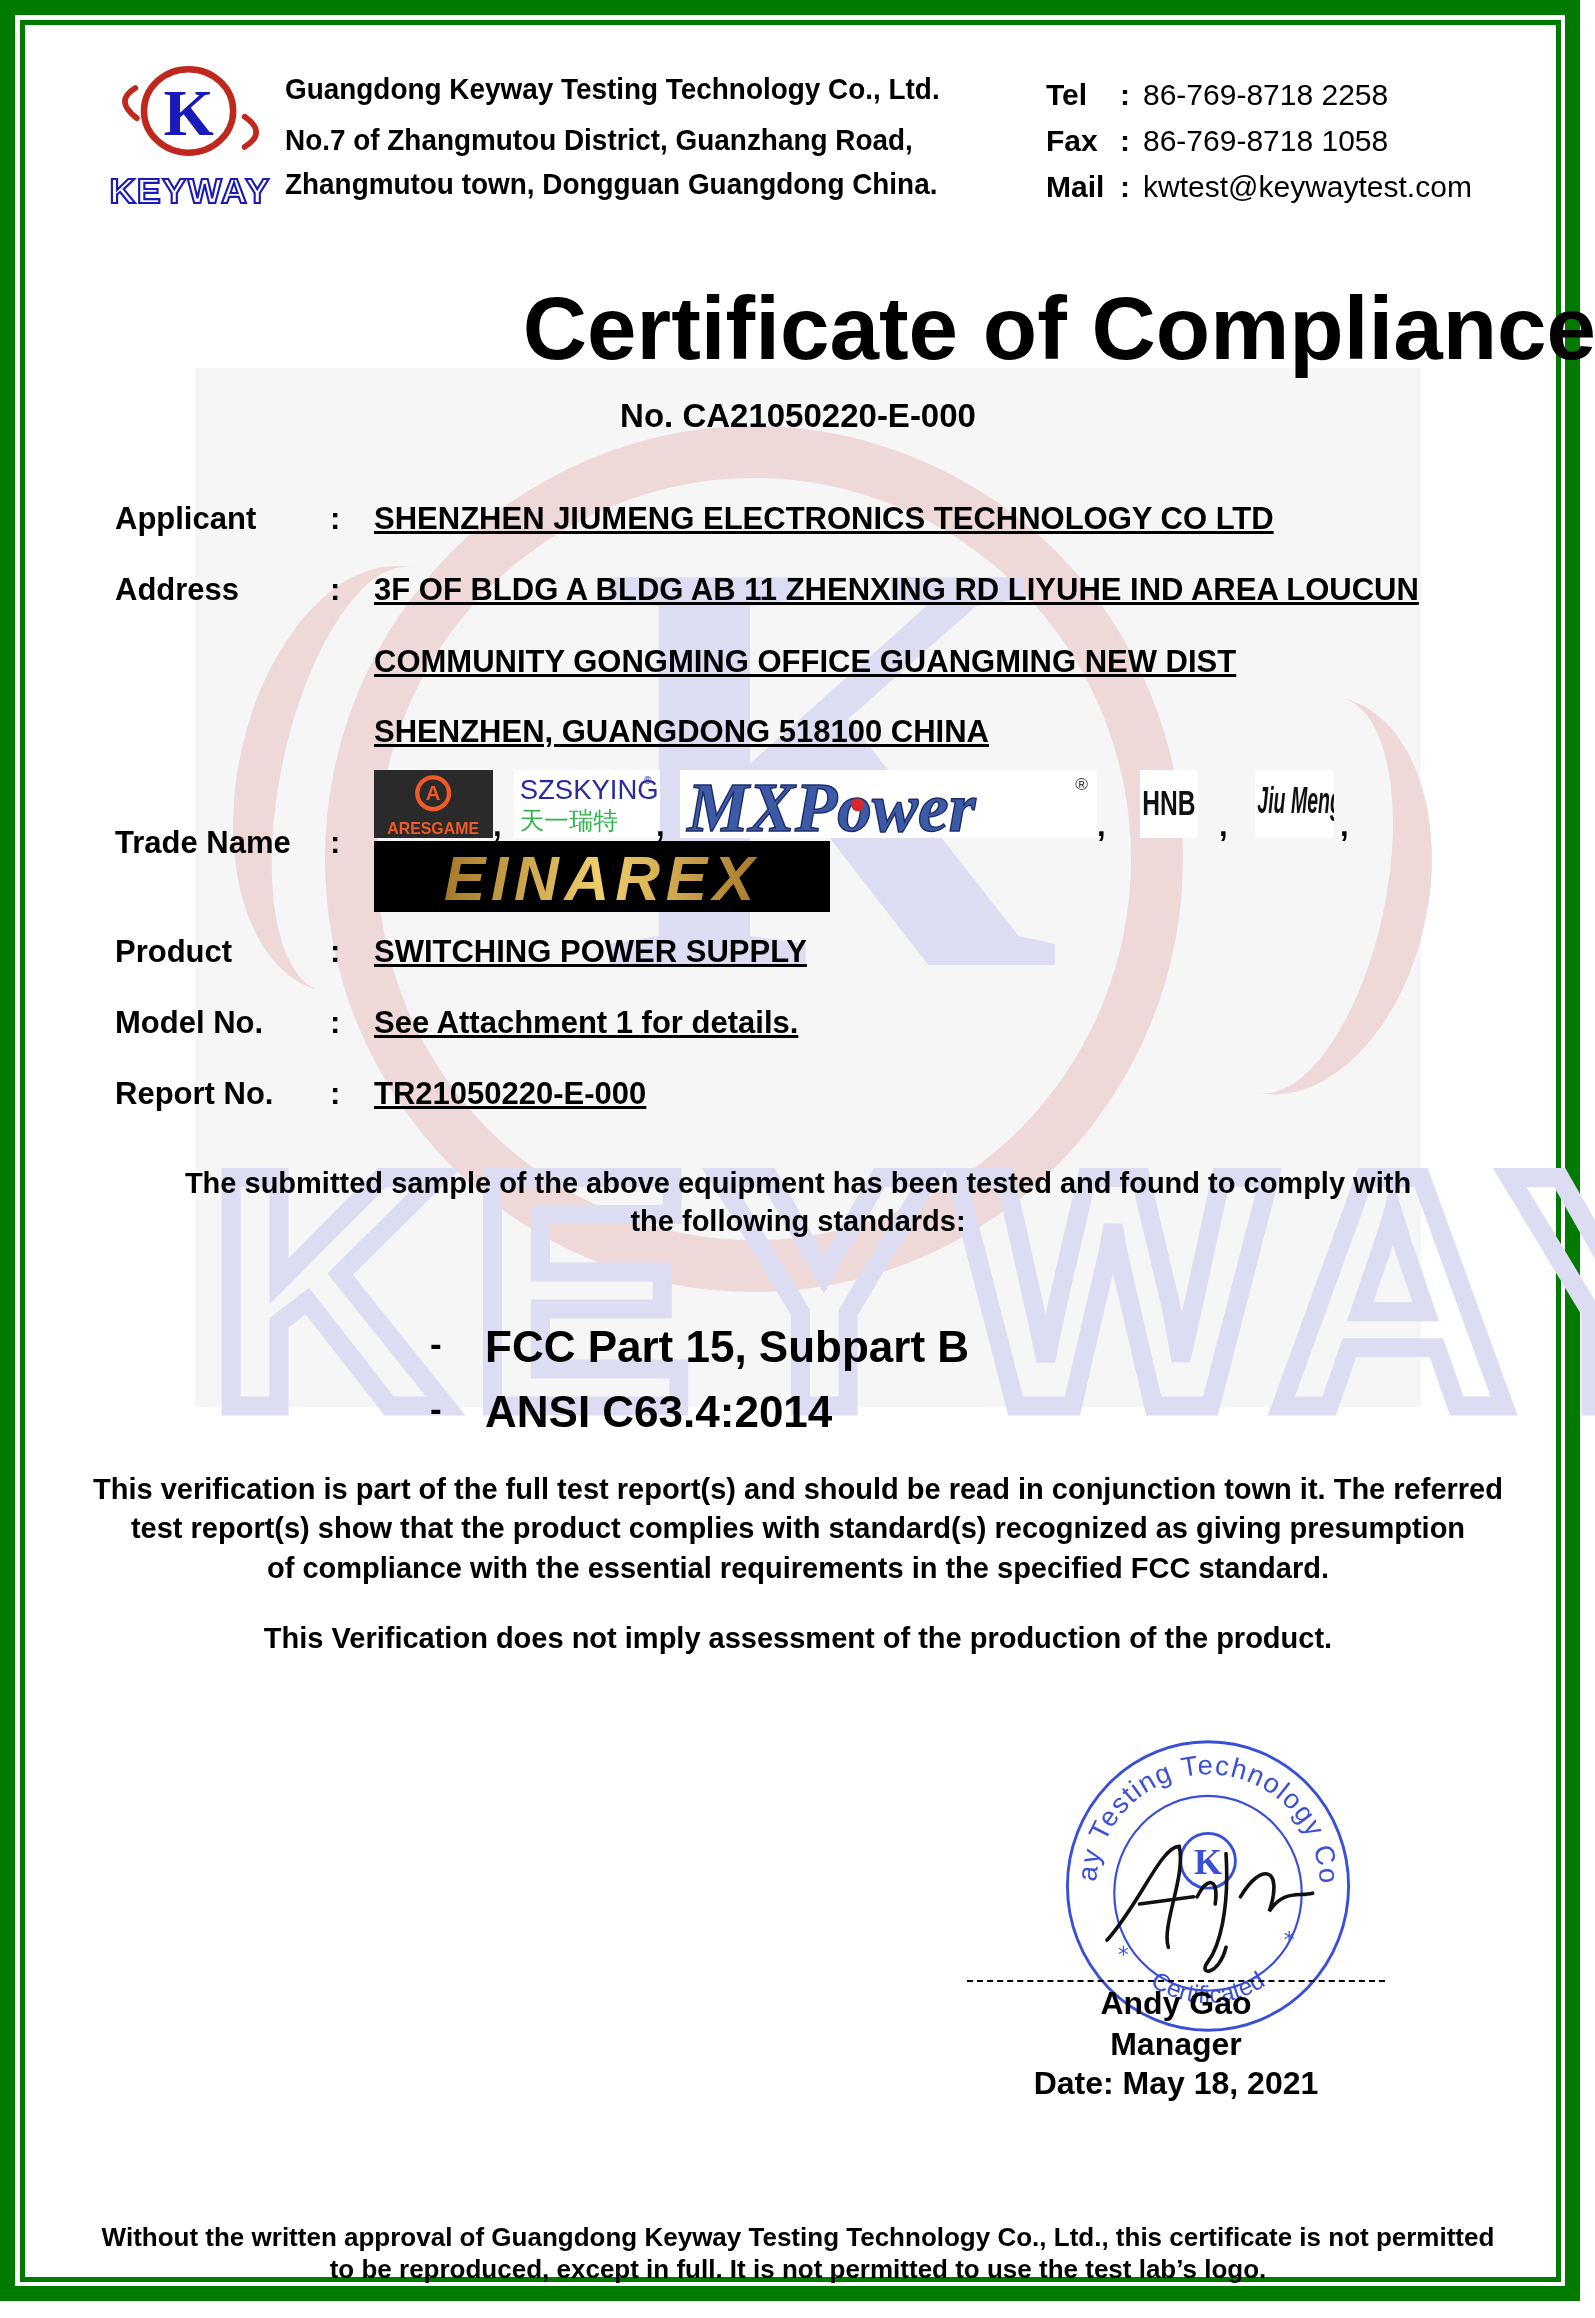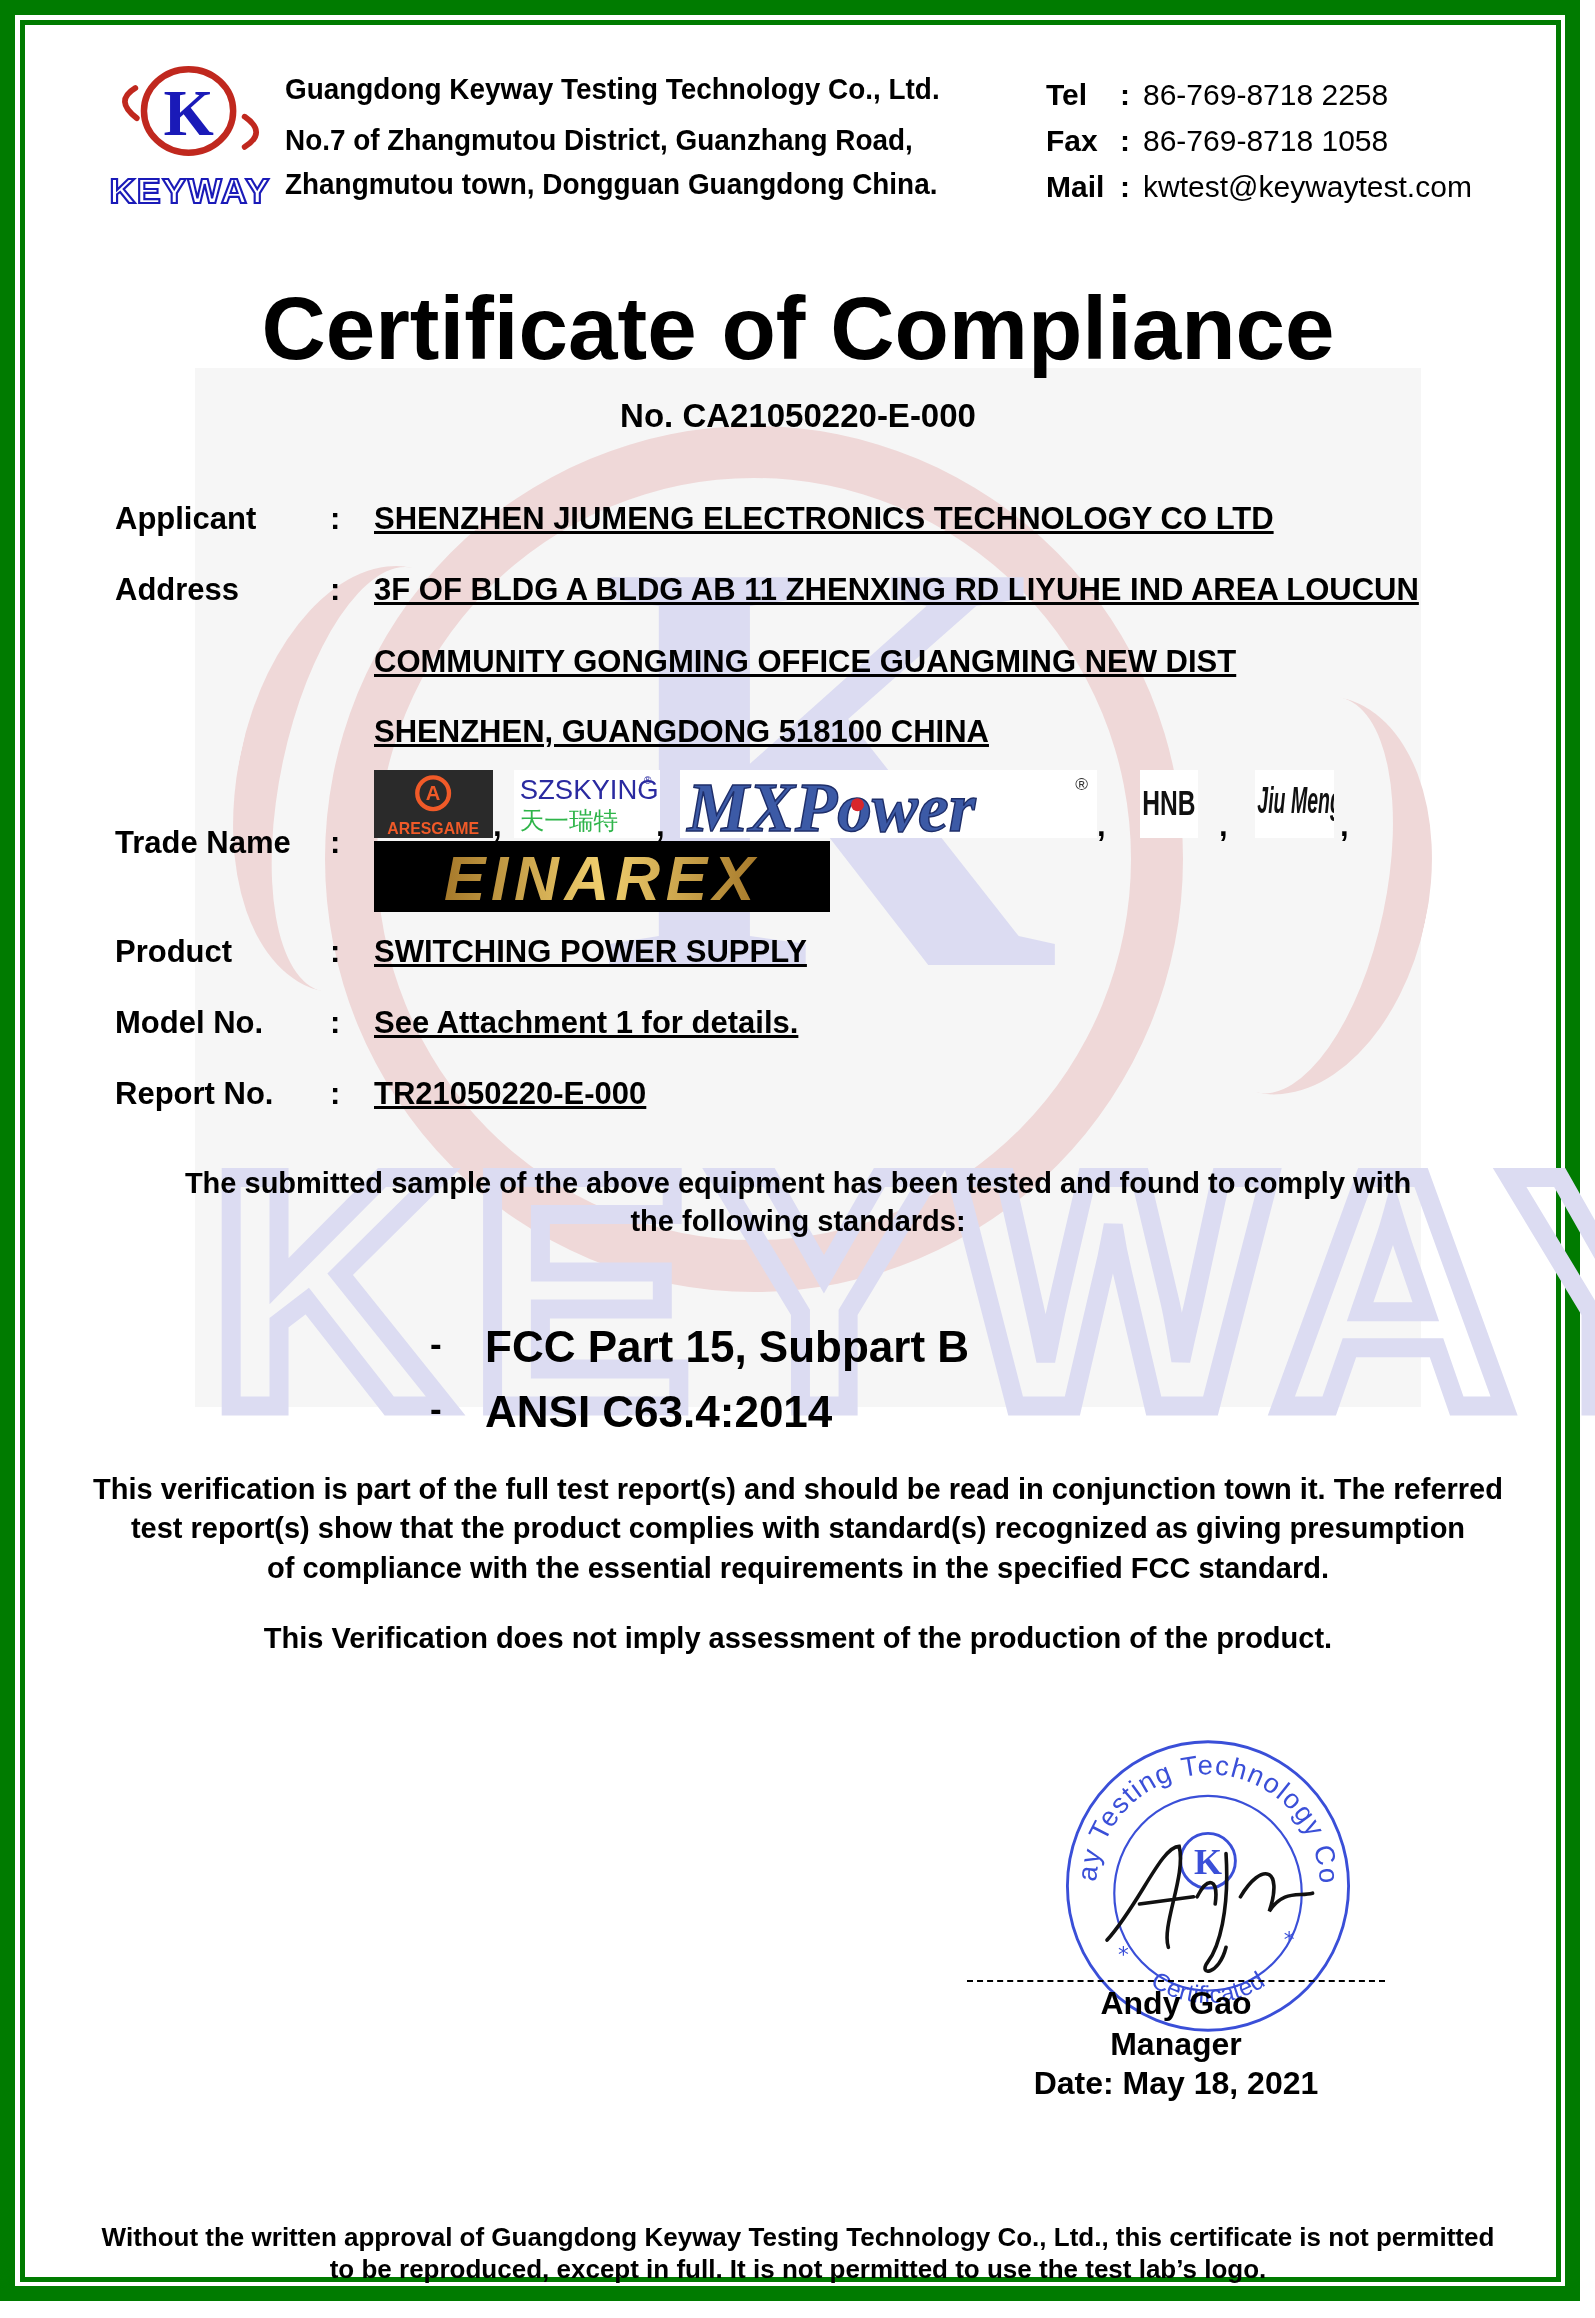--- a/index.html
+++ b/index.html
@@ -43,21 +43,21 @@
     position: absolute; left: 209px; top: 1125px; font-family: "Liberation Sans", sans-serif;
     font-weight: bold; font-size: 332px; line-height: 1; letter-spacing: 21.6px;
     color: transparent; -webkit-text-stroke: 19px #dcdcf2;
   }
   .logo { position: absolute; left: 108px; top: 66px; width: 164px; height: 141px; }
   .hdr-line { position: absolute; left: 285px; font-weight: bold; font-size: 30px; white-space: nowrap; transform: scaleX(0.93); transform-origin: left; }
   .contact-lbl { position: absolute; left: 1046px; font-weight: bold; font-size: 30px; }
   .contact-col { position: absolute; left: 1120px; font-weight: bold; font-size: 30px; }
   .contact-val { position: absolute; left: 1143px; font-weight: normal; font-size: 30px; white-space: nowrap; }
   .title {
-    position: absolute; left: 0; width: 1596px; top: 280px; text-align: center;
+    position: absolute; left: 0; width: 1596px; top: 280px; text-align: right;
     font-weight: bold; font-size: 89px; line-height: 1.1;
   }
   .cert-no { position: absolute; left: 0; width: 1596px; top: 397px; text-align: center; font-weight: bold; font-size: 33px; }
   .lbl { position: absolute; left: 115px; font-weight: bold; font-size: 31px; white-space: nowrap; }
   .colon { position: absolute; left: 330px; font-weight: bold; font-size: 31px; }
   .val { position: absolute; left: 374px; font-weight: bold; font-size: 31px; white-space: nowrap; text-decoration: underline; }
   .center-p { position: absolute; left: 0; width: 1596px; text-align: center; font-weight: bold; font-size: 29px; white-space: nowrap; }
   .std-dash { position: absolute; left: 430px; font-weight: bold; font-size: 35px; }
   .std { position: absolute; left: 485px; font-weight: bold; font-size: 44px; white-space: nowrap; text-align: right; }
   .tn-logo { position: absolute; box-sizing: border-box; overflow: hidden; }

